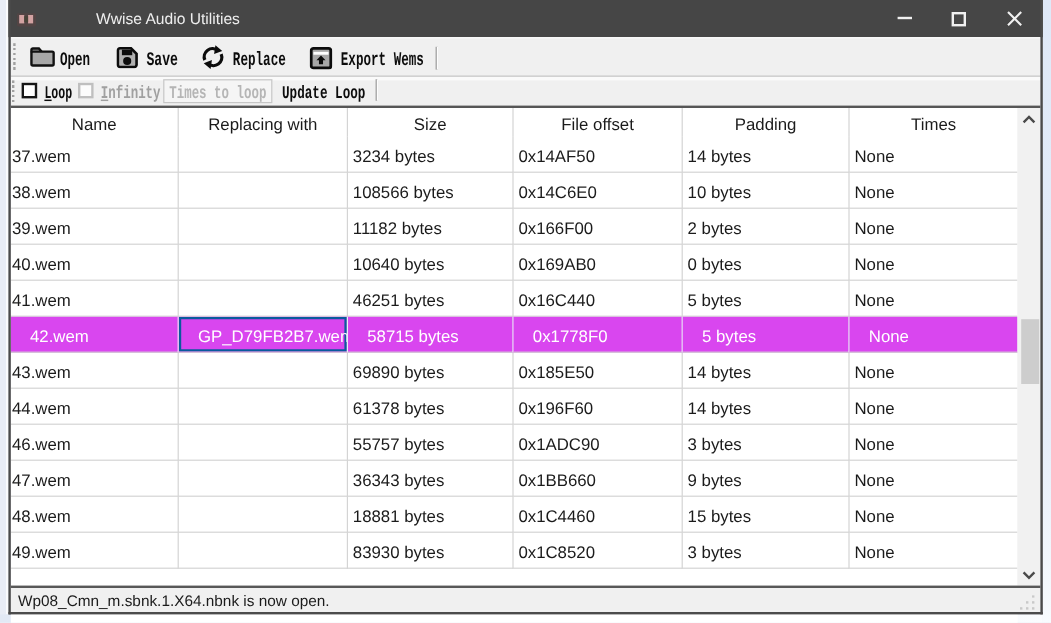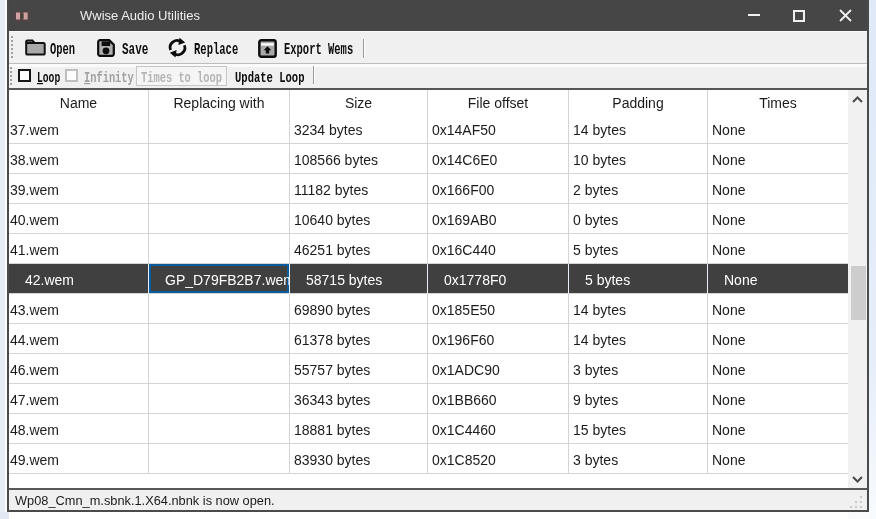--- a/index.html
+++ b/index.html
@@ -24,21 +24,21 @@
   #gridtop{left:9px;top:88px;width:858px;height:2px;background:#565656;}
   #grid{left:9px;top:90px;width:839px;height:473px;background:#ffffff;overflow:hidden;}
   table{border-collapse:separate;border-spacing:0;table-layout:fixed;width:839px;
         font-size:14px;color:#1b1b1b;}
   td,th{box-sizing:border-box;border-right:1px solid #d4d4d4;border-bottom:1px solid #d4d4d4;
         padding:2px 0 0 4px;height:30px;overflow:hidden;white-space:nowrap;
         font-weight:normal;text-align:left;vertical-align:middle;}
   th{border-bottom:none;height:24px;text-align:center;padding:2px 0 0 0;}
   td:first-child{padding-left:1px;}
   td:last-child,th:last-child{border-right:none;}
-  tr.sel td{background:#404040;color:#ffffff;border-right-color:#e8eef5;padding-left:16px;}
+  tr.sel td{background:#d946ef;color:#ffffff;border-right-color:#e8eef5;padding-left:16px;}
   td.cur{box-shadow:inset 0 0 0 2px #0a5a9e;}
   
   #vscroll{left:848px;top:90px;width:19px;height:398px;background:#f1f1f1;}
   #thumb{left:851px;top:266px;width:15px;height:54px;background:#cdcdcd;}
   
   #statusbar{left:9px;top:488px;width:858px;height:22px;background:#f0f0f0;
              border-top:2px solid #585858;box-sizing:border-box;}
   #stext{left:15px;top:490px;height:32px;line-height:21px;font-size:12.8px;color:#1b1b1b;}
 </style>
 </head>

